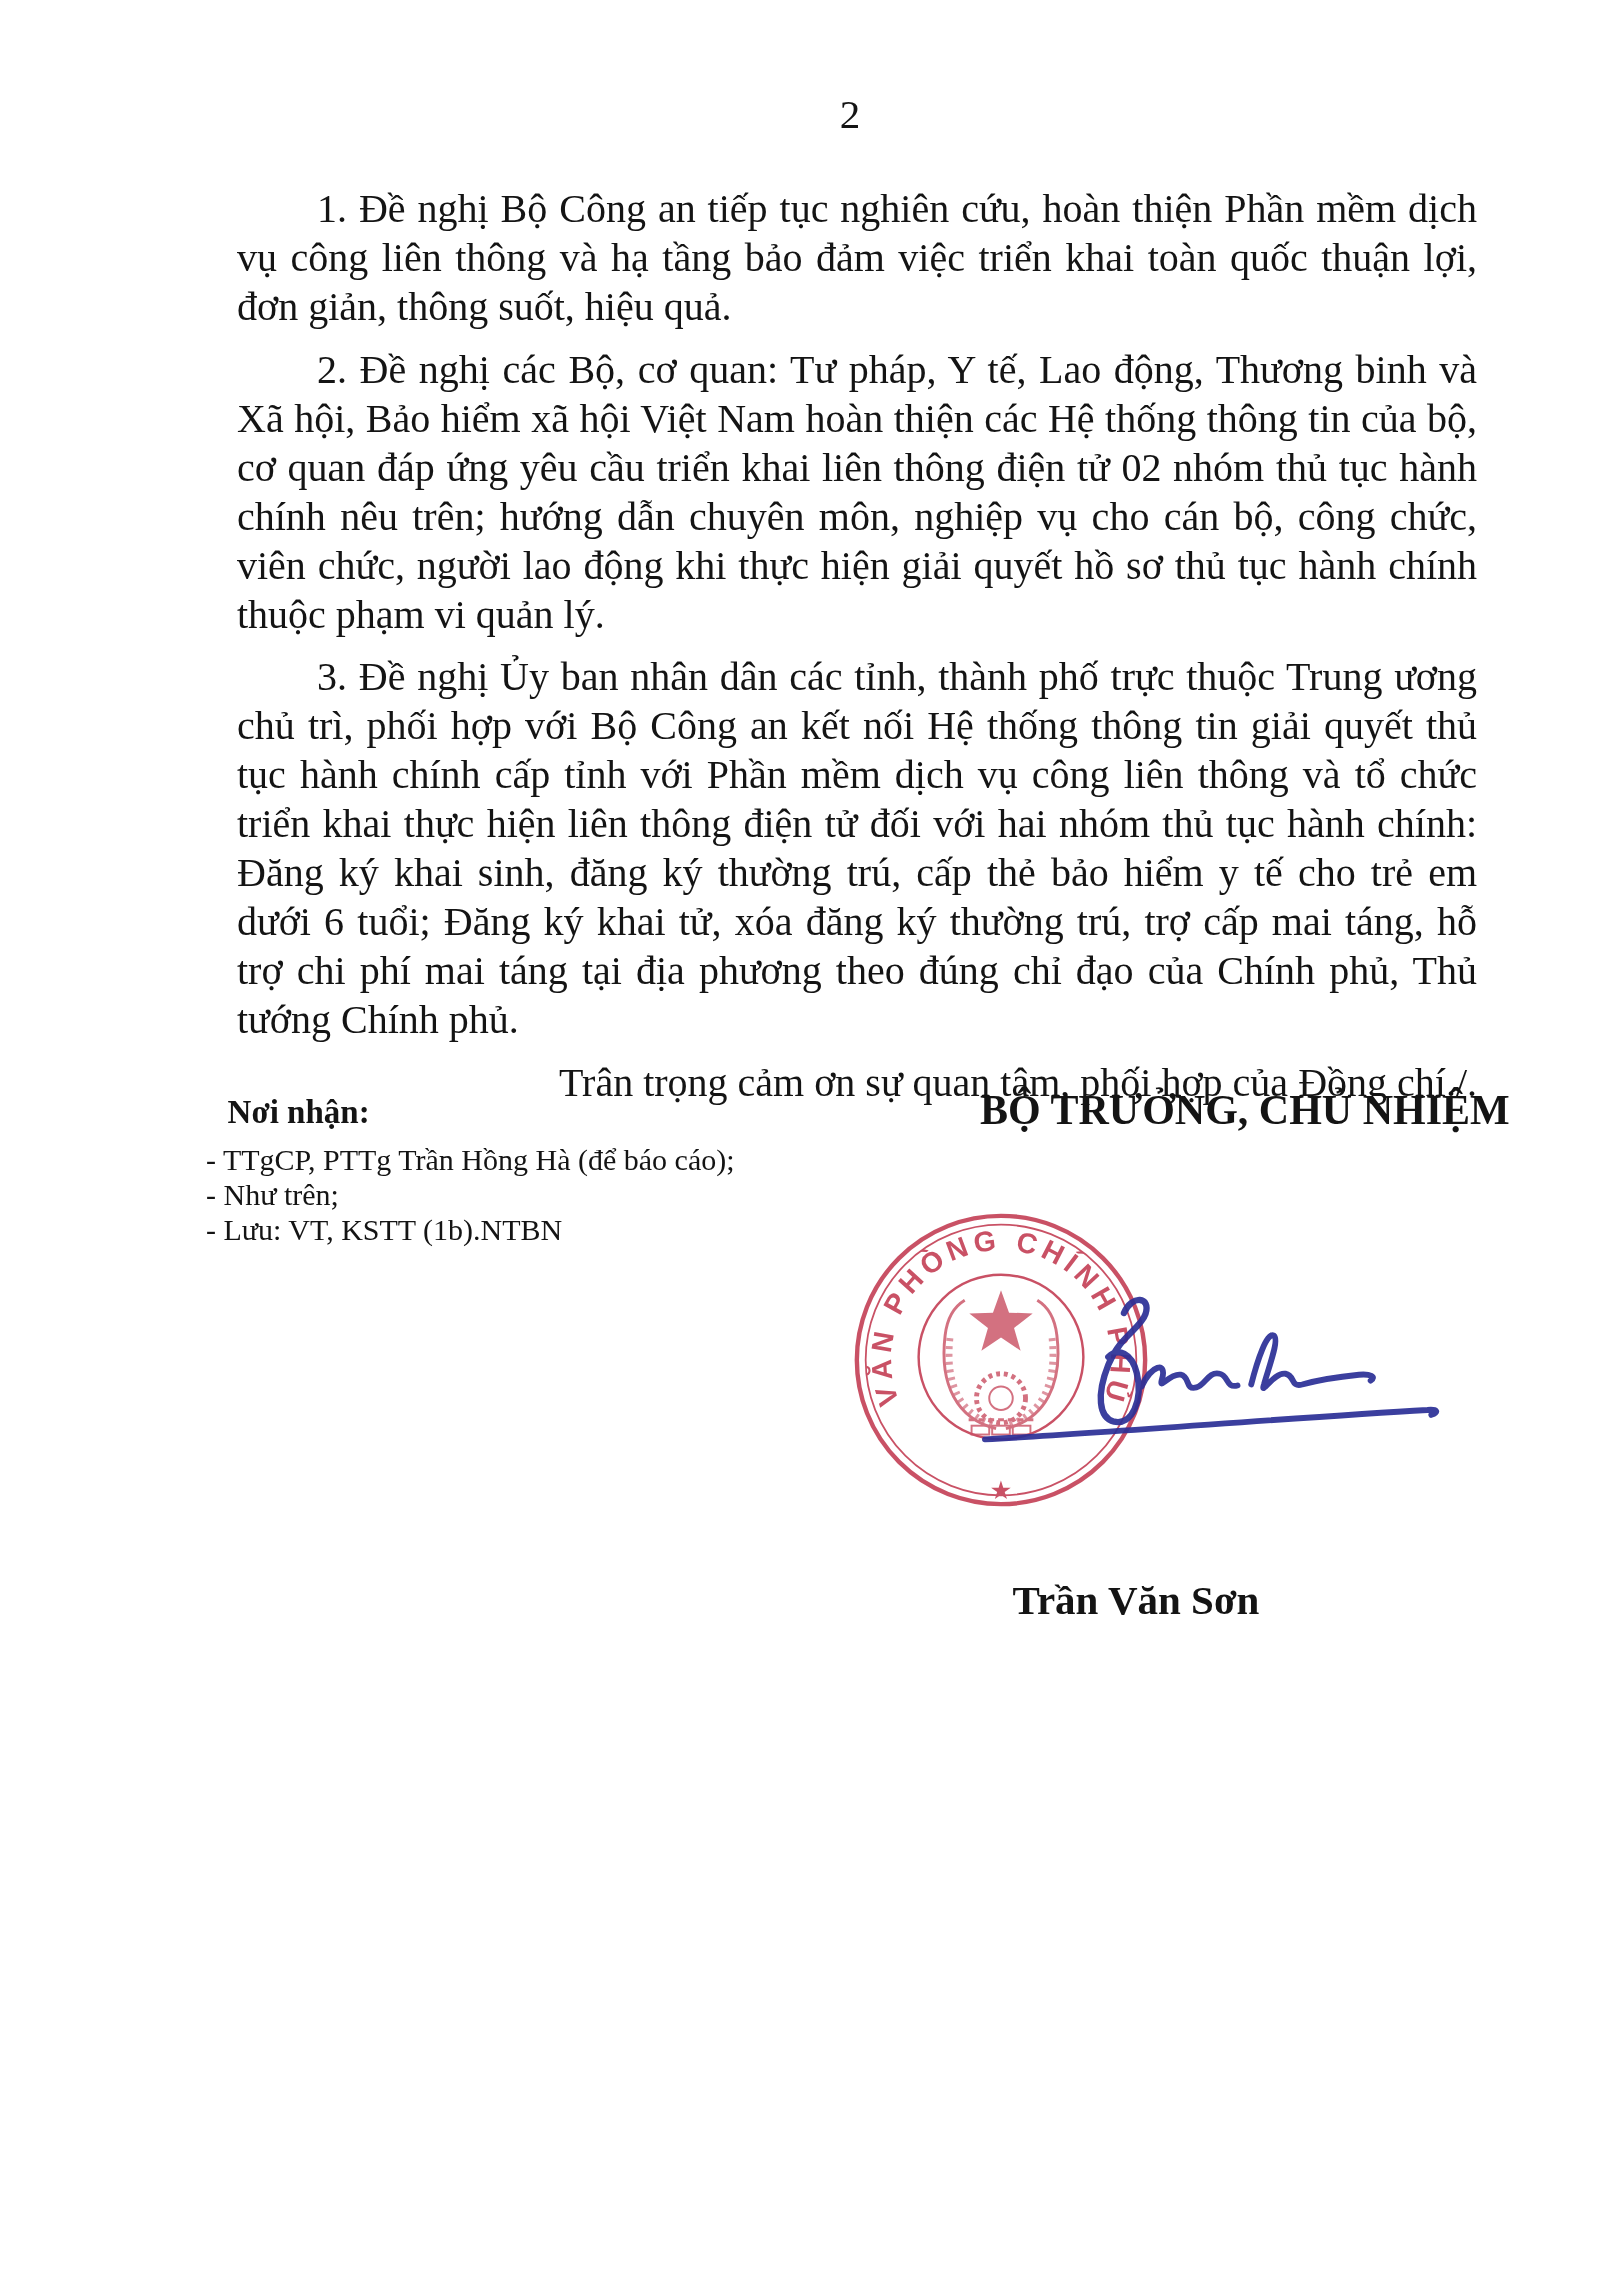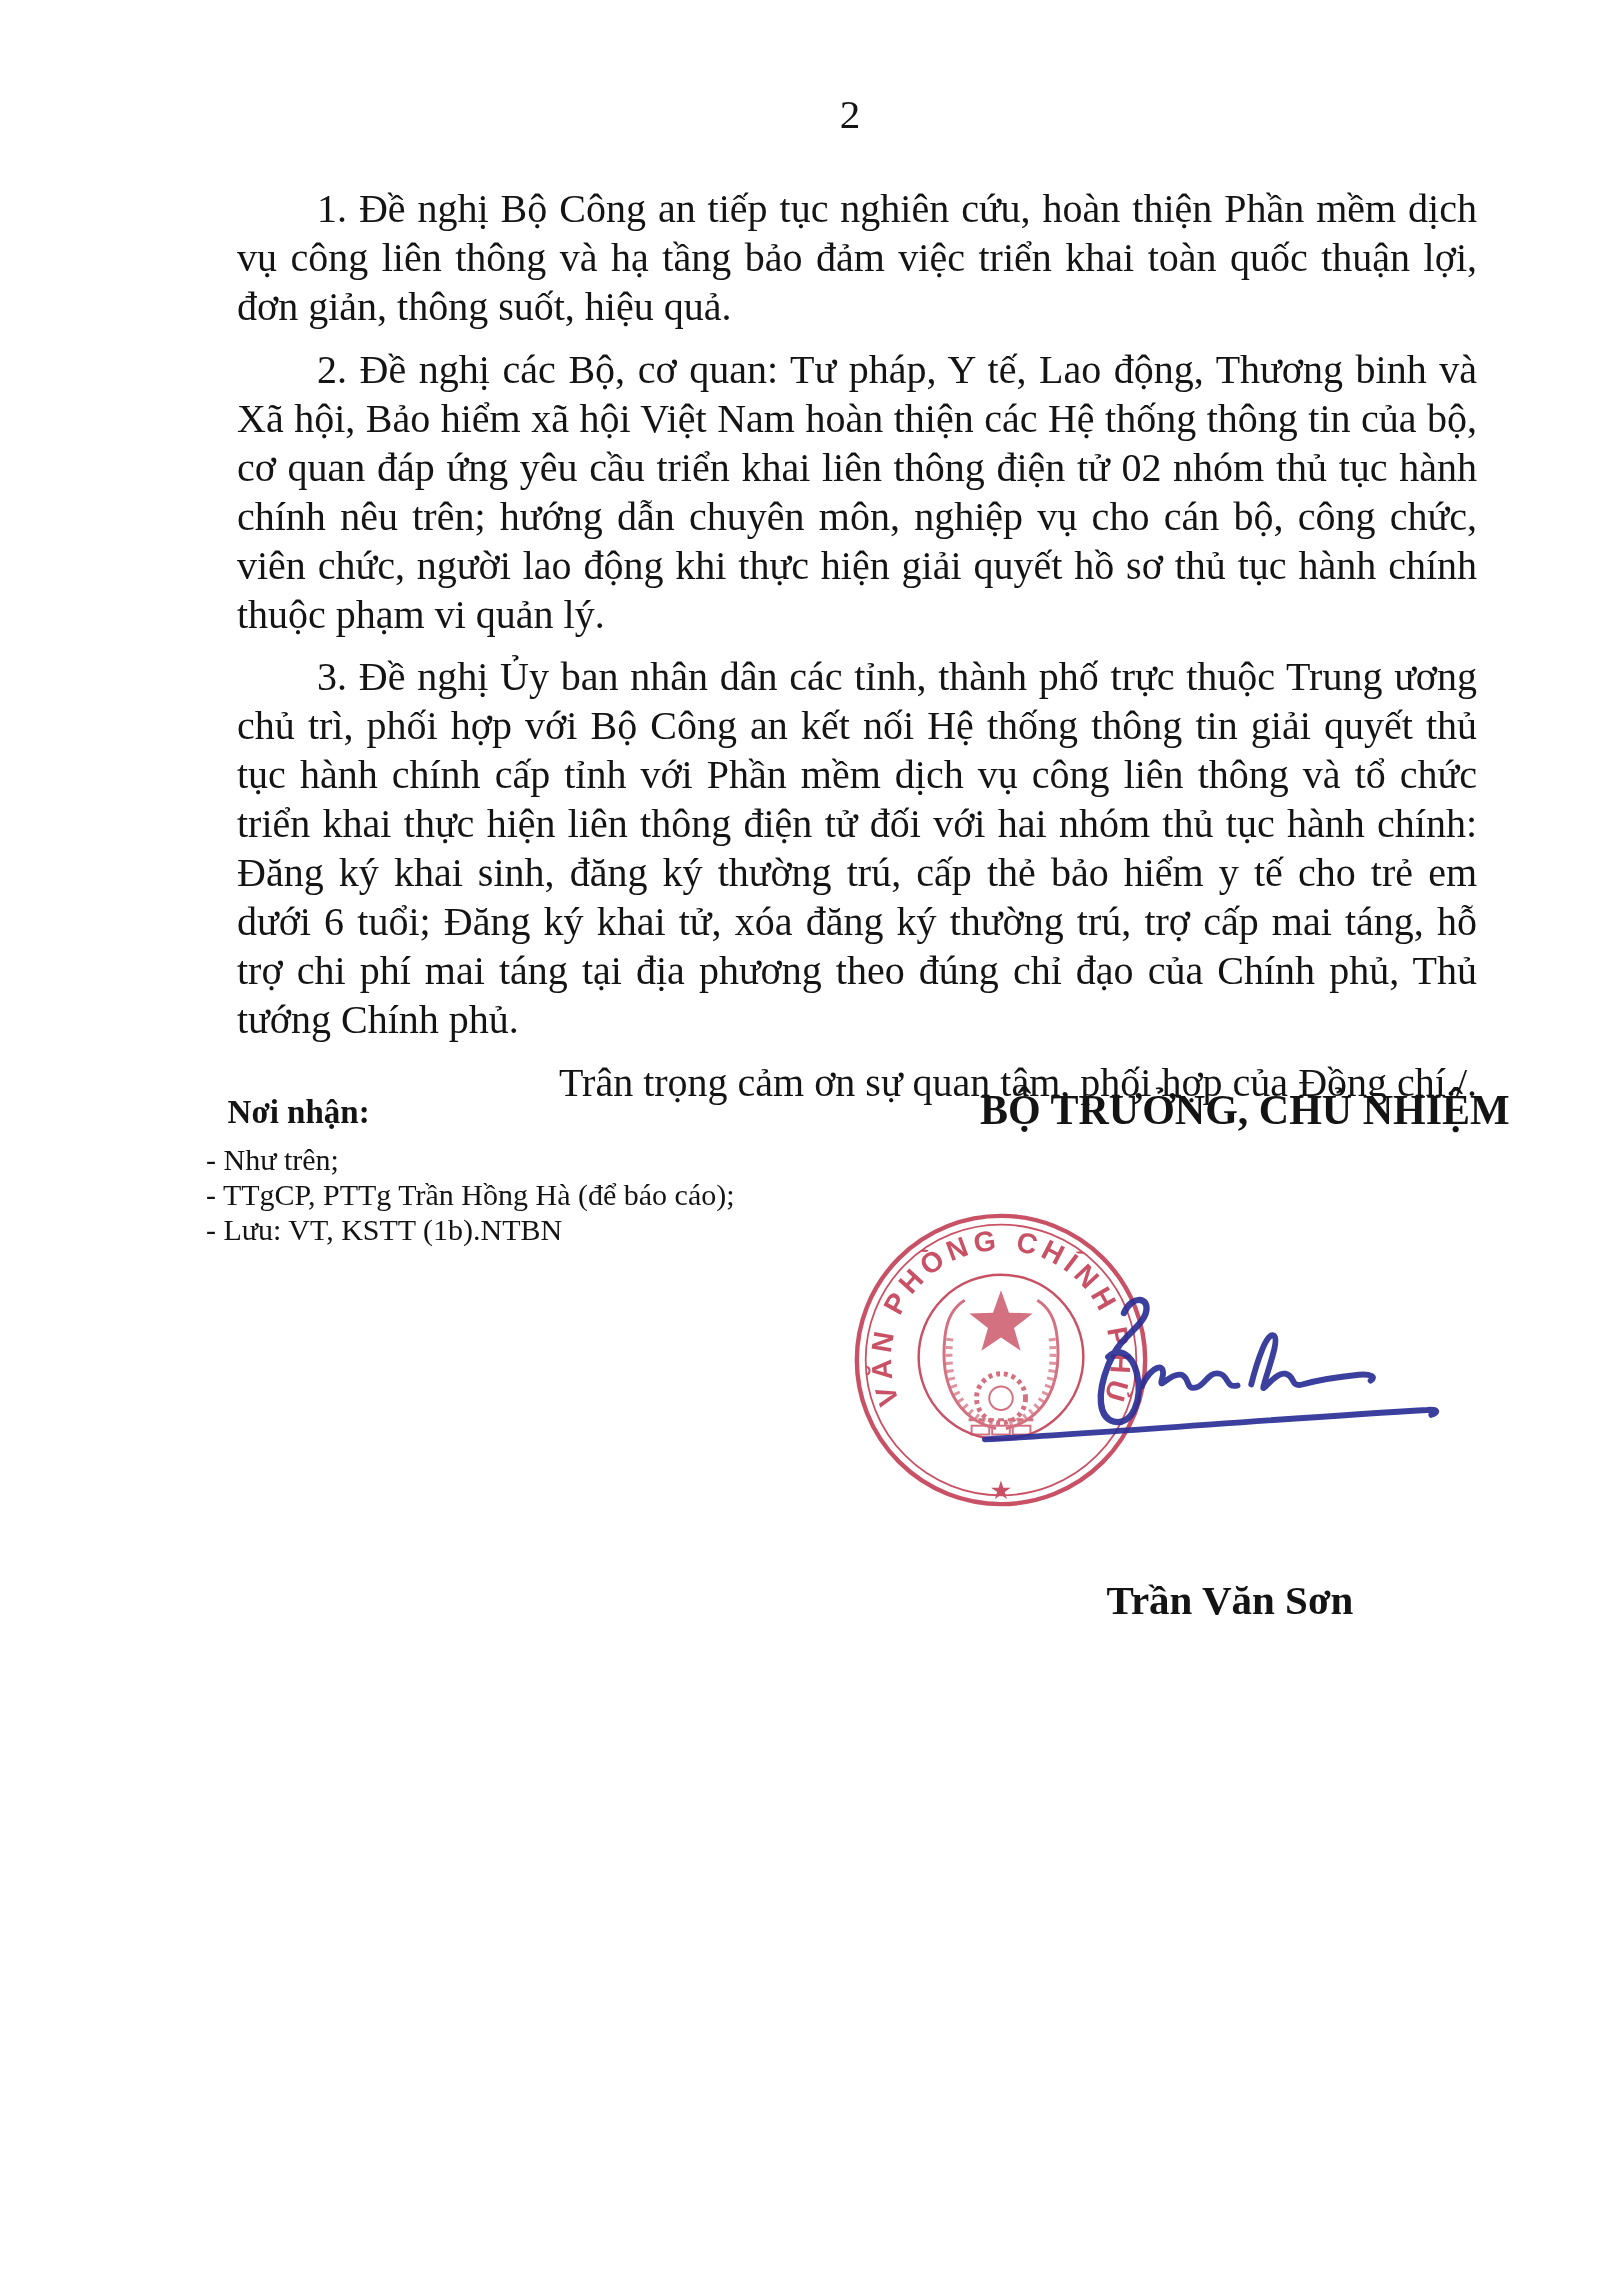--- a/index.html
+++ b/index.html
@@ -79,21 +79,21 @@
     font-size:26px;
     letter-spacing:0;
   }
   .signature{
     position:absolute;
     left:975px;top:1269px;
     width:480px;height:186px;
   }
   .signer-name{
     position:absolute;
-    left:1034px;top:1576px;width:392px;
+    left:940px;top:1576px;width:392px;
     text-align:center;
     font-size:41px;
     font-weight:bold;
     white-space:nowrap;
   }
 </style>
 </head>
 <body>
 
 <div class="page">
@@ -103,22 +103,22 @@
   <div class="body-text">
     <p>1. Đề nghị Bộ Công an tiếp tục nghiên cứu, hoàn thiện Phần mềm dịch vụ công liên thông và hạ tầng bảo đảm việc triển khai toàn quốc thuận lợi, đơn giản, thông suốt, hiệu quả.</p>
     <p>2. Đề nghị các Bộ, cơ quan: Tư pháp, Y tế, Lao động, Thương binh và Xã hội, Bảo hiểm xã hội Việt Nam hoàn thiện các Hệ thống thông tin của bộ, cơ quan đáp ứng yêu cầu triển khai liên thông điện tử 02 nhóm thủ tục hành chính nêu trên; hướng dẫn chuyên môn, nghiệp vụ cho cán bộ, công chức, viên chức, người lao động khi thực hiện giải quyết hồ sơ thủ tục hành chính thuộc phạm vi quản lý.</p>
     <p>3. Đề nghị Ủy ban nhân dân các tỉnh, thành phố trực thuộc Trung ương chủ trì, phối hợp với Bộ Công an kết nối Hệ thống thông tin giải quyết thủ tục hành chính cấp tỉnh với Phần mềm dịch vụ công liên thông và tổ chức triển khai thực hiện liên thông điện tử đối với hai nhóm thủ tục hành chính: Đăng ký khai sinh, đăng ký thường trú, cấp thẻ bảo hiểm y tế cho trẻ em dưới 6 tuổi; Đăng ký khai tử, xóa đăng ký thường trú, trợ cấp mai táng, hỗ trợ chi phí mai táng tại địa phương theo đúng chỉ đạo của Chính phủ, Thủ tướng Chính phủ.</p>
     <p class="closing">Trân trọng cảm ơn sự quan tâm, phối hợp của Đồng chí./.</p>
   </div>
 
   <div class="recipients">
     <div class="label">Nơi nhận:</div>
     <ul>
+      <li>- TTgCP, PTTg Trần Hồng Hà (để báo cáo);</li>
       <li>- Như trên;</li>
-      <li>- TTgCP, PTTg Trần Hồng Hà (để báo cáo);</li>
       <li>- Lưu: VT, KSTT (1b).NTBN</li>
     </ul>
   </div>
 
   <div class="sig-title">BỘ TRƯỞNG, CHỦ NHIỆM</div>
 
   <svg class="seal" viewBox="0 0 310 310" xmlns="http://www.w3.org/2000/svg">
     <g stroke="#c23a50" fill="none">
       <circle cx="155" cy="155" r="147" stroke-width="4.5"></circle>
       <circle cx="155" cy="155" r="138" stroke-width="1.8"></circle>

